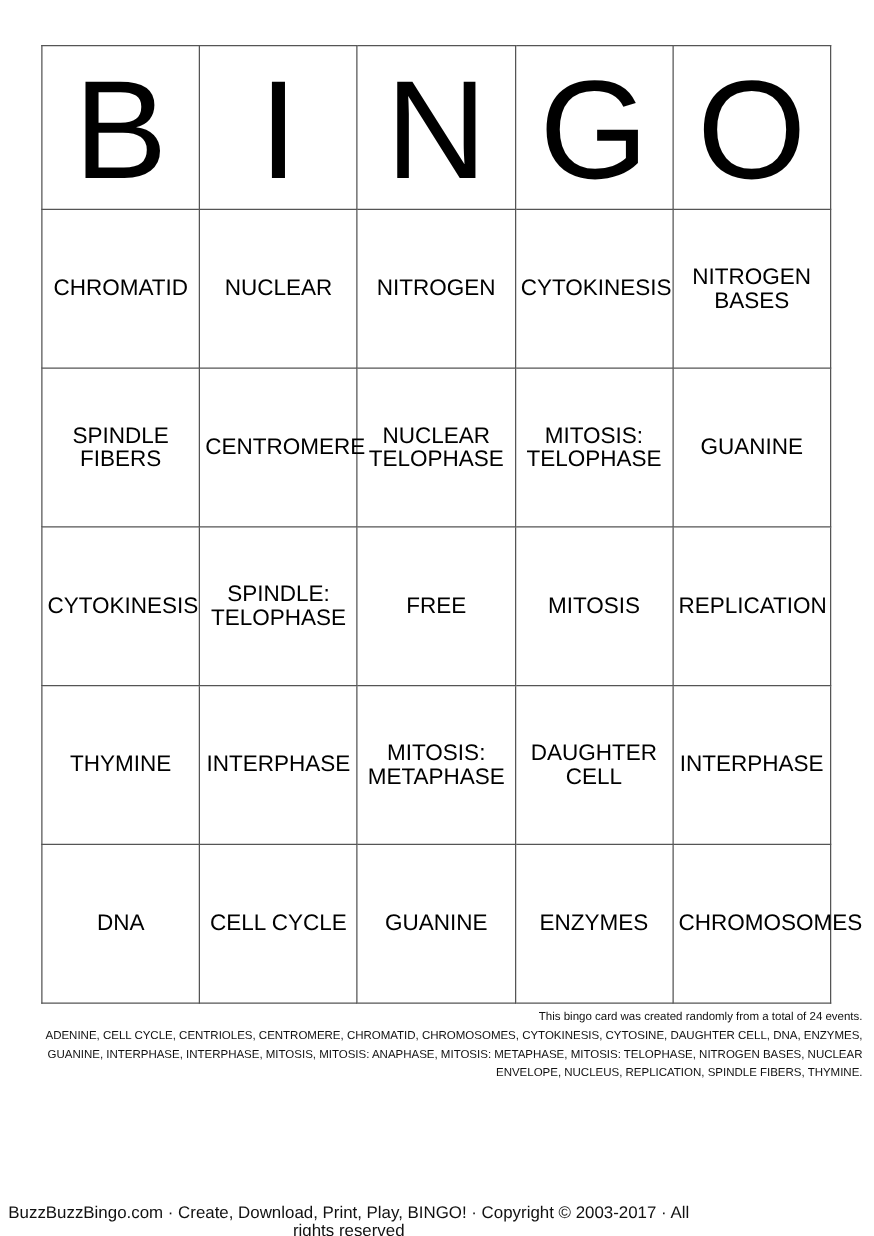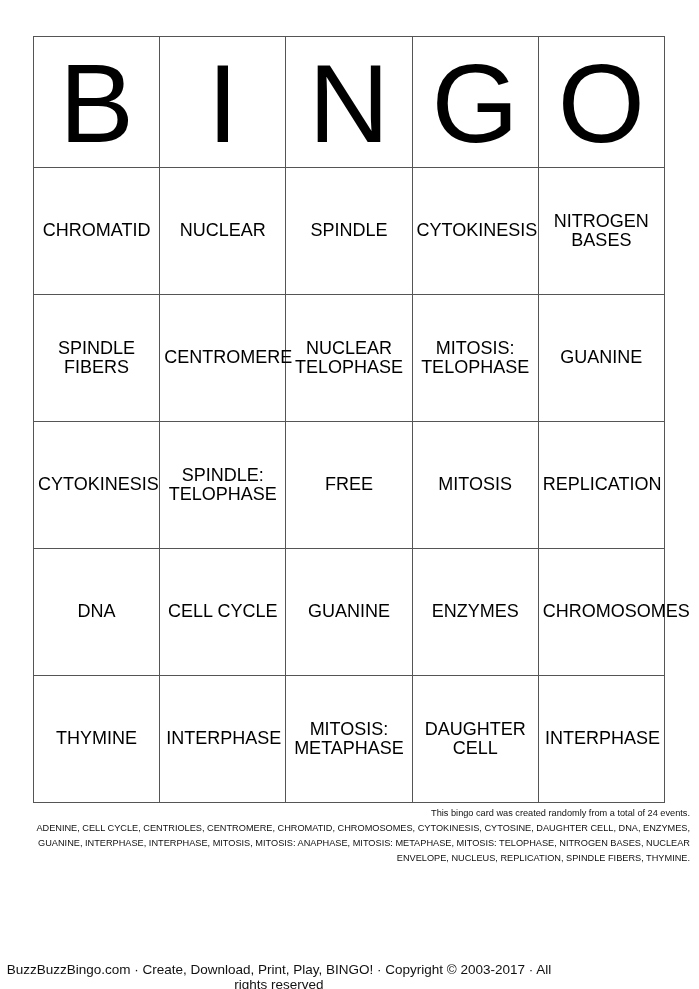--- a/index.html
+++ b/index.html
@@ -4,21 +4,21 @@
 <style>
   html, body { margin: 0; padding: 0; background: #ffffff; }
   body { width: 699px; height: 989px; position: relative; overflow: hidden;
          font-family: "Liberation Sans", sans-serif; color: #000; }
   .grid { position: absolute; left: 33px; top: 36px; width: 632px; height: 759px;
           border-collapse: collapse; table-layout: fixed; }
   .grid td { border: 1px solid #555; text-align: center; vertical-align: middle;
              padding: 0 4px; line-height: 1.08; }
   .grid tr.head td { height: 126px; font-size: 112px; line-height: 1; padding-top: 4px; }
   .grid tr.row td { height: 126px; font-size: 18px; margin-left: 19px; }
-  .grid td.small { font-size: 15px; text-align: right; }
+  .grid td.small { font-size: 15px; }
   .grid td.tiny { font-size: 13px; }
   .info { position: absolute; left: 10px; top: 806px; width: 680px; font-size: 9.2px;
           line-height: 15px; color: #111; text-align: right; }
   .footer { position: absolute; left: 0; top: 962px; width: 558px; text-align: center;
             font-size: 13.5px; color: #111; }
 </style>
 </head>
 <body>
 
 <table class="grid">
@@ -26,51 +26,51 @@
       <tr class="head">
     <td>B</td>
     <td>I</td>
     <td>N</td>
     <td>G</td>
     <td>O</td>
   </tr>
   <tr class="row">
     <td>CHROMATID</td>
     <td>NUCLEAR</td>
-    <td>SPINDLE</td>
+    <td>NITROGEN</td>
     <td class="small">CYTOKINESIS</td>
     <td>NITROGEN BASES</td>
   </tr>
   <tr class="row">
     <td>SPINDLE FIBERS</td>
     <td class="small">CENTROMERE</td>
     <td>NUCLEAR TELOPHASE</td>
     <td>MITOSIS: TELOPHASE</td>
     <td>GUANINE</td>
   </tr>
   <tr class="row">
     <td class="small">CYTOKINESIS</td>
     <td>SPINDLE: TELOPHASE</td>
     <td>FREE</td>
     <td>MITOSIS</td>
     <td class="small">REPLICATION</td>
   </tr>
   <tr class="row">
+    <td>THYMINE</td>
+    <td class="small">INTERPHASE</td>
+    <td>MITOSIS: METAPHASE</td>
+    <td>DAUGHTER CELL</td>
+    <td class="small">INTERPHASE</td>
+  </tr>
+  <tr class="row">
     <td>DNA</td>
     <td>CELL CYCLE</td>
     <td>GUANINE</td>
     <td>ENZYMES</td>
     <td class="tiny">CHROMOSOMES</td>
-  </tr>
-  <tr class="row">
-    <td>THYMINE</td>
-    <td class="small">INTERPHASE</td>
-    <td>MITOSIS: METAPHASE</td>
-    <td>DAUGHTER CELL</td>
-    <td class="small">INTERPHASE</td>
   </tr>
 </tbody>
   </table>
 
 <div class="info">
   <div>This bingo card was created randomly from a total of 24 events.</div>
   <div>ADENINE, CELL CYCLE, CENTRIOLES, CENTROMERE, CHROMATID, CHROMOSOMES, CYTOKINESIS, CYTOSINE, DAUGHTER CELL, DNA, ENZYMES, GUANINE, INTERPHASE, INTERPHASE, MITOSIS, MITOSIS: ANAPHASE, MITOSIS: METAPHASE, MITOSIS: TELOPHASE, NITROGEN BASES, NUCLEAR ENVELOPE, NUCLEUS, REPLICATION, SPINDLE FIBERS, THYMINE.</div>
 </div>
 
 <div class="footer">BuzzBuzzBingo.com · Create, Download, Print, Play, BINGO! · Copyright © 2003-2017 · All rights reserved</div>

